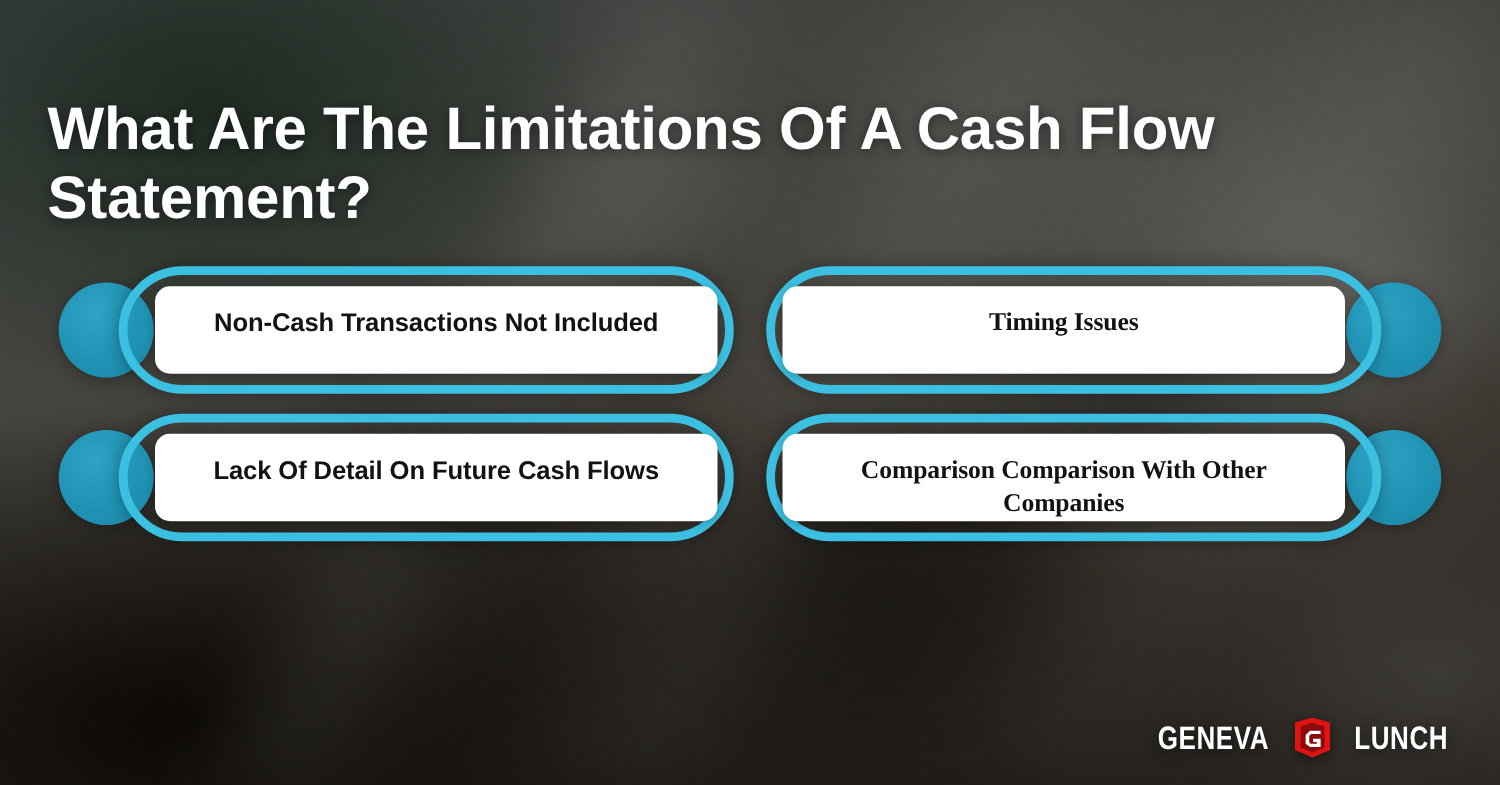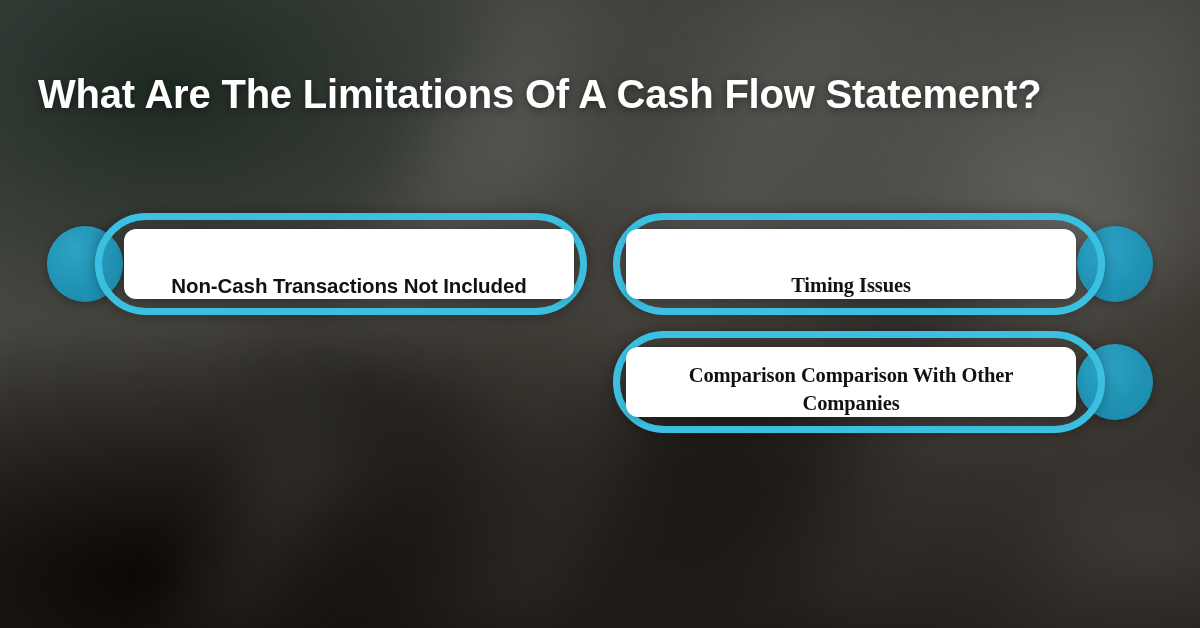--- a/index.html
+++ b/index.html
@@ -65,21 +65,21 @@
     background: linear-gradient(175deg, rgba(0,0,0,0.30) 0%, rgba(0,0,0,0.22) 45%, rgba(0,0,0,0.34) 100%);
   }
 
   
   .title {
     position: absolute;
     left: 38px;
     top: 44px;
     width: 1130px;
     color: #ffffff;
-    font-size: 40px;
+    font-size: 48px;
     font-weight: bold;
     letter-spacing: -0.2px;
     line-height: 1.15;
     text-shadow: 0 2px 9px rgba(0,0,0,0.45);
   }
 
   
   .grid {
     position: absolute;
     left: 0;
@@ -130,23 +130,23 @@
   
   .card-inner {
     position: absolute;
     top: 16px;
     width: 450px;
     height: 70px;
     box-sizing: border-box;
     background: #ffffff;
     border-radius: 12px;
     display: flex;
-    align-items: flex-end;
+    align-items: flex-start;
     justify-content: center;
-    padding: 0 18px;
+    padding: 16px 18px;
     box-shadow: 0 2px 8px rgba(0,0,0,0.22);
   }
   .card.c-left  .card-inner { left: 77px; }
   .card.c-right .card-inner { right: 77px; font-family: Liberation Serif, serif; }
 
   .card-label {
     color: #121212;
     font-size: 20.5px;
     font-weight: bold;
     line-height: 1.34;
@@ -205,25 +205,43 @@
     </div>
 
     <div class="card r1 c-right">
       <div class="card-disc"></div>
       <div class="card-outline"></div>
       <div class="card-inner">
         <span class="card-label">Timing Issues</span>
       </div>
     </div>
 
+    <div class="card r2 c-left">
+      <div class="card-disc"></div>
+      <div class="card-outline"></div>
+      <div class="card-inner">
+        <span class="card-label">Lack Of Detail On Future Cash Flows</span>
+      </div>
+    </div>
 
     <div class="card r2 c-right">
       <div class="card-disc"></div>
       <div class="card-outline"></div>
       <div class="card-inner">
         <span class="card-label">Comparison Comparison With Other Companies</span>
       </div>
     </div>
 
   </div>
 
+  <div class="logo">
+    <span class="logo-word">GENEVA</span>
+    <span class="logo-mark">
+      <svg width="30" height="32" viewBox="0 0 30 32" aria-hidden="true">
+        <polygon points="1,4 15,0 29,4 29,26 15,32 1,26" fill="#e01414"></polygon>
+        <polygon points="5.5,7 15,4.2 24.5,7 24.5,24 15,28 5.5,24" fill="#8d0a0a"></polygon>
+        <path d="M21.5 10.5 L13 10.5 L9.5 14 L9.5 21 L13 23.5 L21.5 23.5 L21.5 17 L15.5 17 L15.5 19.6 L18.4 19.6 L18.4 21 L13.6 21 L12.4 19.8 L12.4 14.6 L14 13.2 L21.5 13.2 Z" fill="#ffffff"></path>
+      </svg>
+    </span>
+    <span class="logo-word">LUNCH</span>
+  </div>
 
 </div>
 
 </body></html>

